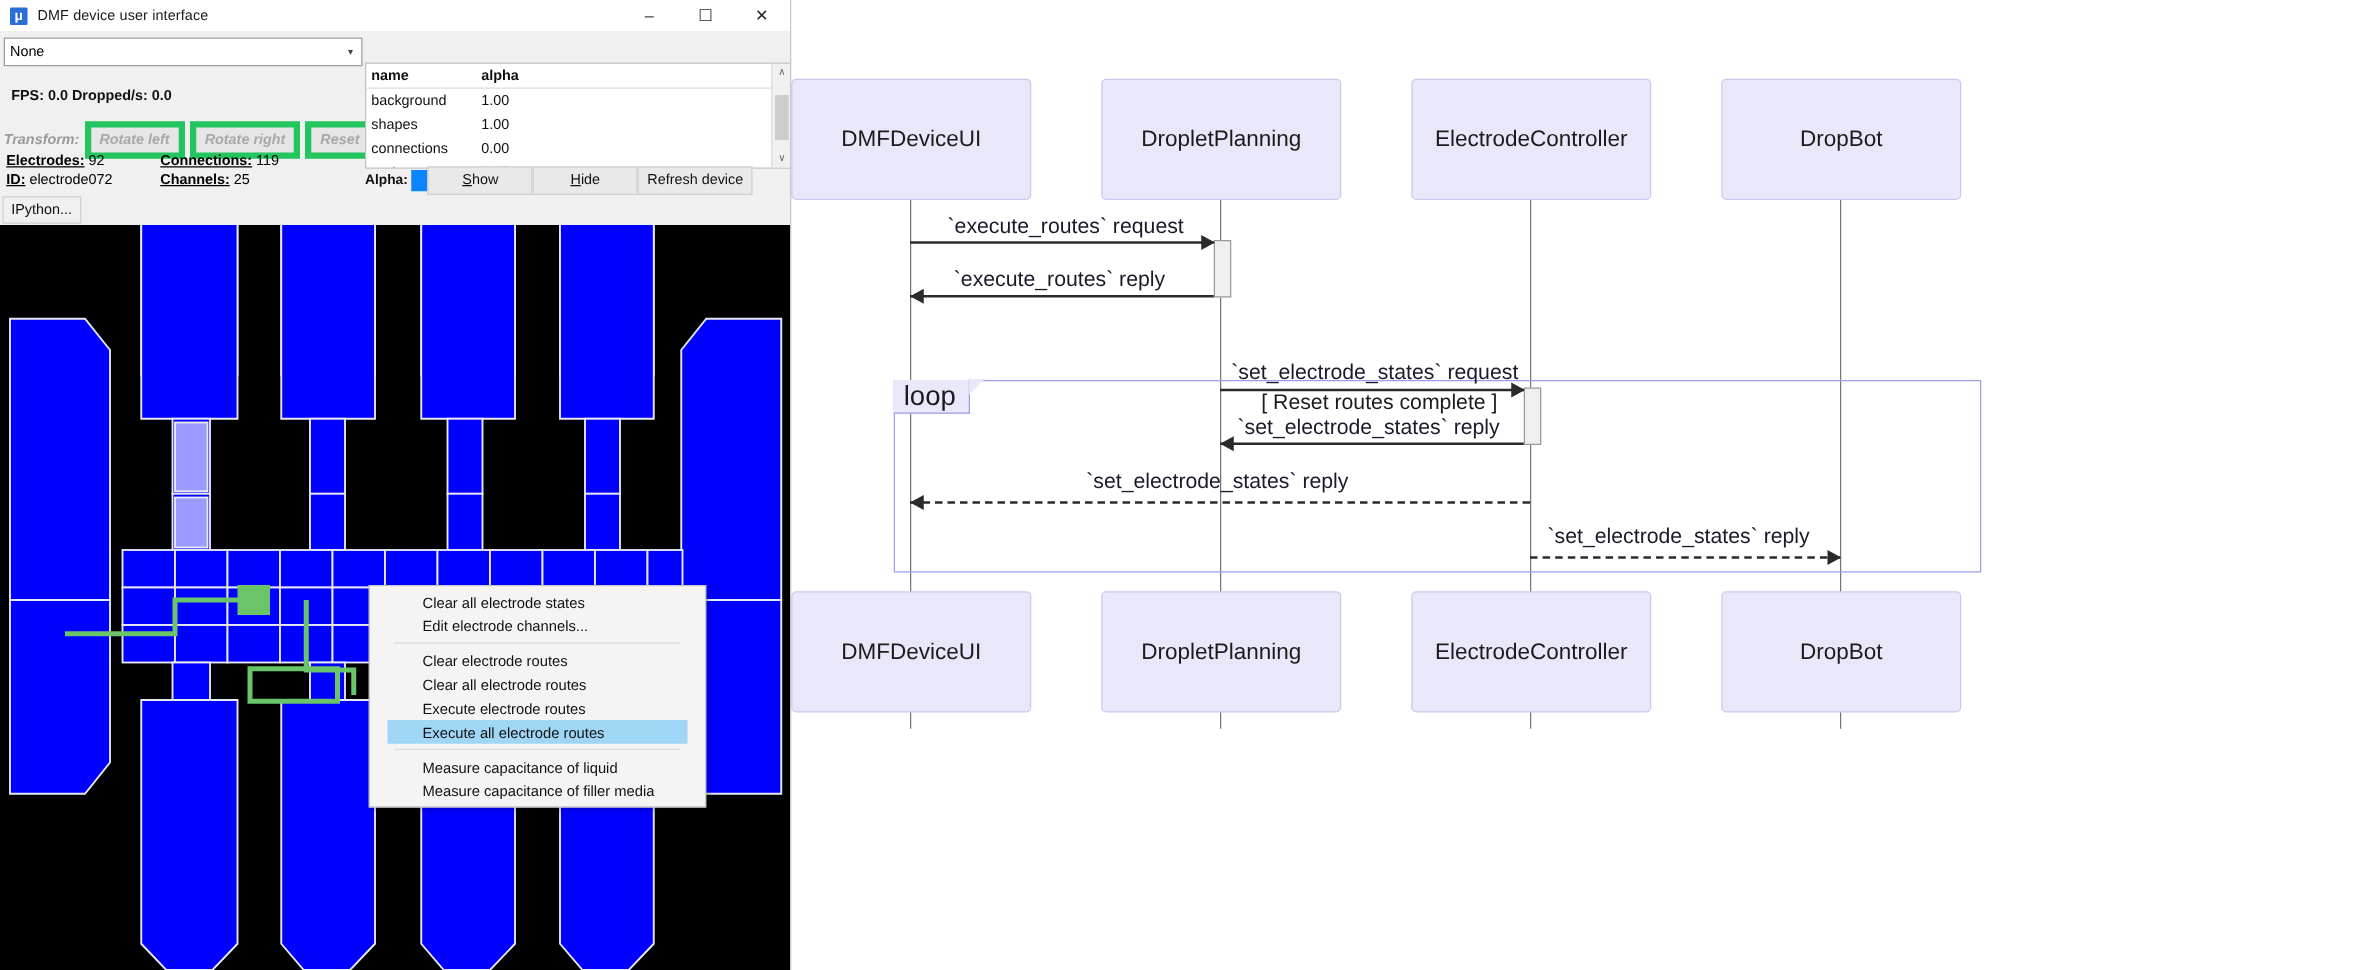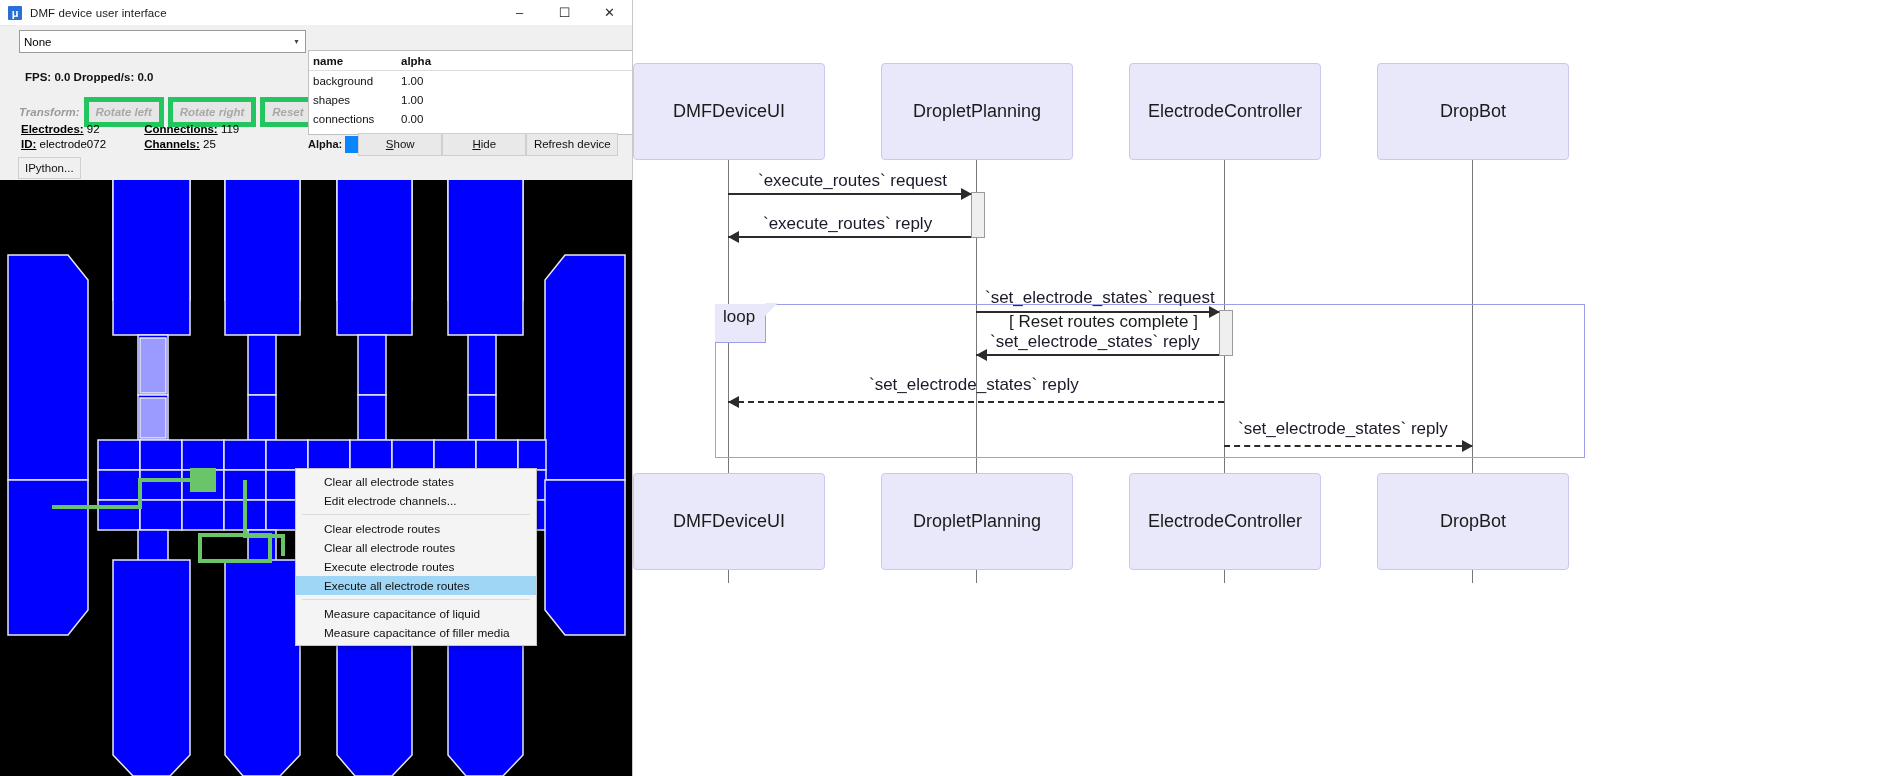--- a/index.html
+++ b/index.html
@@ -13,21 +13,21 @@
   #titlebar{position:absolute;left:0;top:0;width:632px;height:25px;background:#ffffff;
             border-bottom:1px solid #e8e8e8;display:flex;align-items:center;}
   #app-icon{width:14px;height:14px;margin-left:8px;margin-right:8px;background:#2a6fd6;
             color:#fff;font-size:11px;line-height:14px;text-align:center;font-weight:bold;
             border-radius:1px;}
   #title-text{font-size:11.5px;color:#1a1a1a;letter-spacing:.1px;}
   .win-btn{width:45px;height:25px;display:flex;align-items:center;justify-content:center;
            font-size:13px;color:#2b2b2b;}
   #win-btns{position:absolute;right:0;top:0;display:flex;}
 
-  #toolbar{position:absolute;left:0;top:25px;width:632px;height:155px;background:#f0f0f0;margin-left:16px;}
+  #toolbar{position:absolute;left:0;top:25px;width:632px;height:155px;background:#f0f0f0;}
 
   
   #combo{position:absolute;left:3px;top:5px;width:285px;height:21px;background:#fff;
          border:1px solid #9a9a9a;display:flex;align-items:center;}
   #combo-val{font-size:11.5px;color:#000;padding-left:4px;flex:1;}
   #combo-arrow{width:17px;height:19px;display:flex;align-items:center;justify-content:center;
                font-size:8px;color:#444;border-left:0px;}
 
   #fps-line{position:absolute;left:9px;top:46px;font-size:11.5px;color:#111;font-weight:bold;}
 
@@ -71,21 +71,21 @@
   #btn-refresh{width:90px;}
   .abtn u{text-decoration:underline;}
 
   
   #device-canvas{position:absolute;left:0;top:180px;width:632px;height:596px;background:#000;
                  overflow:hidden;}
 
   
   #ctx-menu{position:absolute;left:295px;top:468px;width:240px;background:#f4f4f4;
             border:1px solid #c6c6c6;box-shadow:2px 2px 4px rgba(0,0,0,.25);z-index:50;
-            padding:3px 0;}
+            padding:3px 14px;}
   .mi{height:19px;display:flex;align-items:center;padding-left:28px;font-size:11.8px;color:#101010;}
   .mi.hl{background:#9fd6f5;}
   .msep{height:1px;background:#dcdcdc;margin:4px 6px;}
 
   
   #big-arrow{position:absolute;left:666px;top:355px;width:160px;height:105px;}
 
   
   #seq{position:absolute;left:640px;top:0;width:1255px;height:776px;background:#fff;}
   .part-box{position:absolute;height:95px;background:#e8e8fa;border:1px solid #c9c9ee;
@@ -95,22 +95,22 @@
   .actbar{position:absolute;width:12px;background:#efefef;border:1px solid #9a9a9a;}
   .msg-label{position:absolute;font-size:17px;color:#1a1a2b;white-space:nowrap;}
   .msg-line{position:absolute;height:0;border-top:2px solid #2b2b2b;}
   .msg-line.dashed{border-top:2px dashed #2b2b2b;}
   .arrowhead{position:absolute;width:0;height:0;border-top:6px solid transparent;
              border-bottom:6px solid transparent;}
   .arrowhead.right{border-left:11px solid #2b2b2b;}
   .arrowhead.left{border-right:11px solid #2b2b2b;}
   #loop-frame{position:absolute;border:1px solid #9d9dec;box-sizing:border-box;}
   #loop-tab{position:absolute;background:#e8e8fa;border:1px solid #9d9dec;border-top:none;
-            border-left:none;height:26px;display:flex;align-items:center;padding:0 10px 12px 8px;
-            font-size:17px;color:#1b1b1b;}
+            border-left:none;height:26px;display:flex;align-items:center;padding:0 10px 0 8px;
+            font-size:22px;color:#1b1b1b;}
   #loop-tab:after{content:"";position:absolute;right:-13px;top:-1px;border-top:13px solid #e8e8fa;
             border-bottom:13px solid transparent;border-right:13px solid transparent;}
   #loop-cond{position:absolute;font-size:17px;color:#1b1b1b;white-space:nowrap;}
 </style>
 </head>
 <body>
 
 <div id="app-window">
 
   <div id="titlebar">

